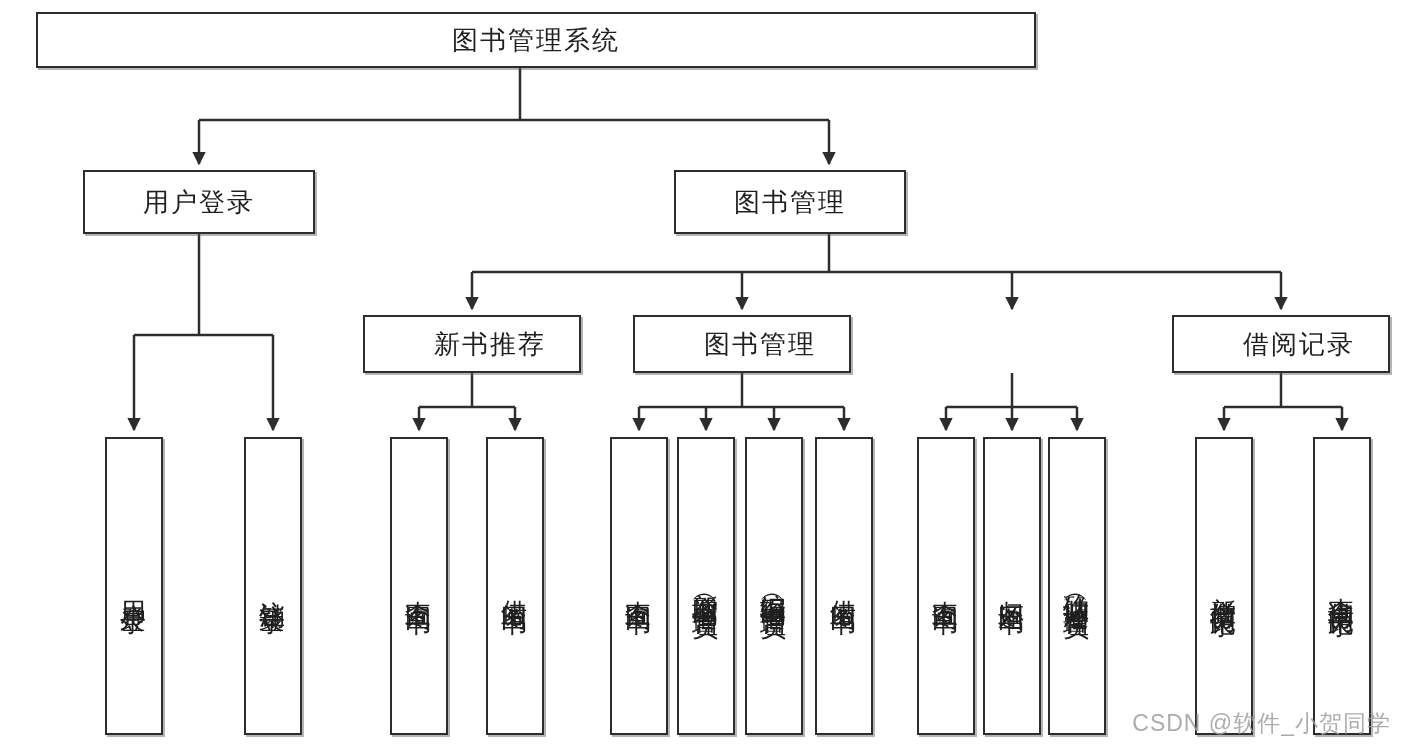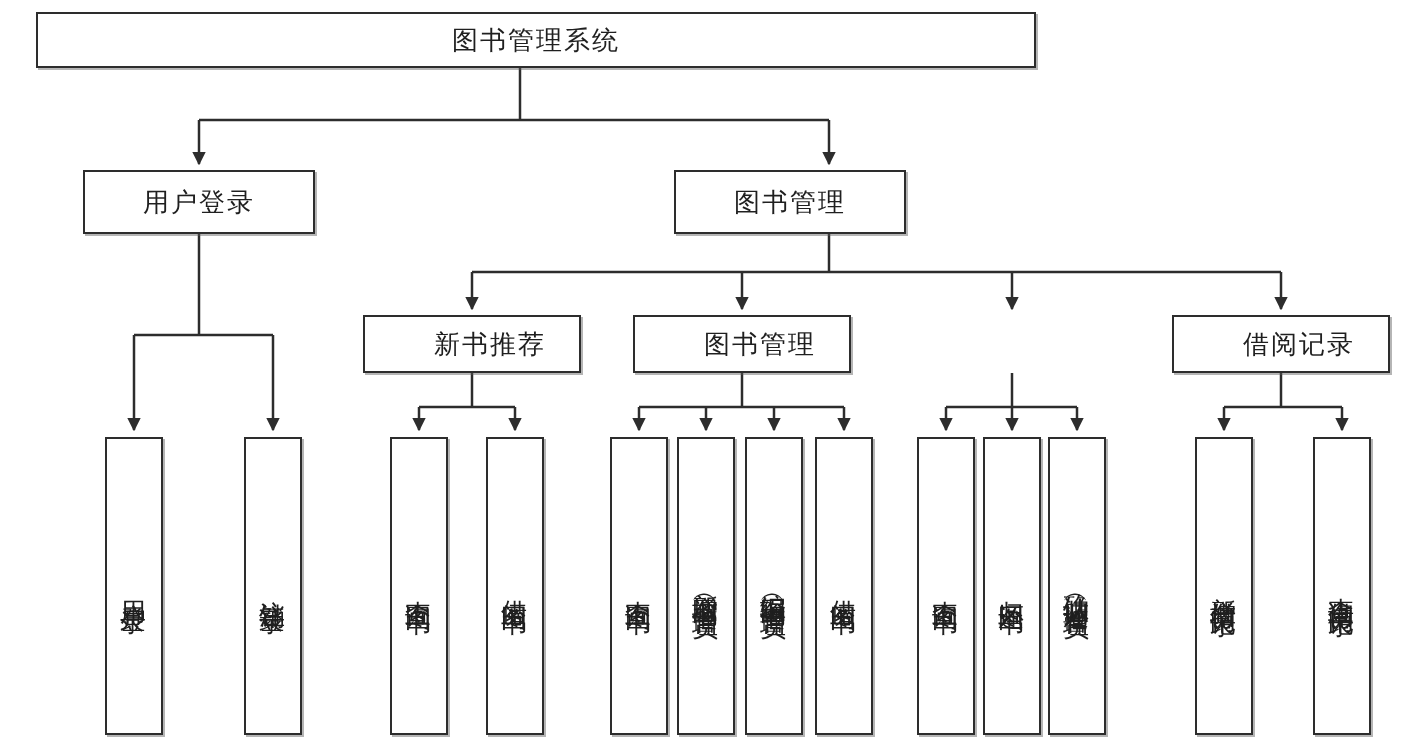--- a/index.html
+++ b/index.html
@@ -100,13 +100,14 @@
   <div class="node leaf" style="left:610px;">查询图书</div>
   <div class="node leaf" style="left:677px;">新增图书（管理员）</div>
   <div class="node leaf" style="left:745px;">编辑图书（管理员）</div>
   <div class="node leaf" style="left:815px;">借阅图书</div>
   <div class="node leaf" style="left:917px;">查询图书</div>
   <div class="node leaf" style="left:983px;">归还图书</div>
   <div class="node leaf" style="left:1048px;">确认归还（管理员）</div>
   <div class="node leaf" style="left:1195px;">新增借阅记录</div>
   <div class="node leaf" style="left:1313px;">查询借阅记录</div>
 
+  <div class="watermark">CSDN @软件_小贺同学</div>
 </div>
 
 </body></html>

